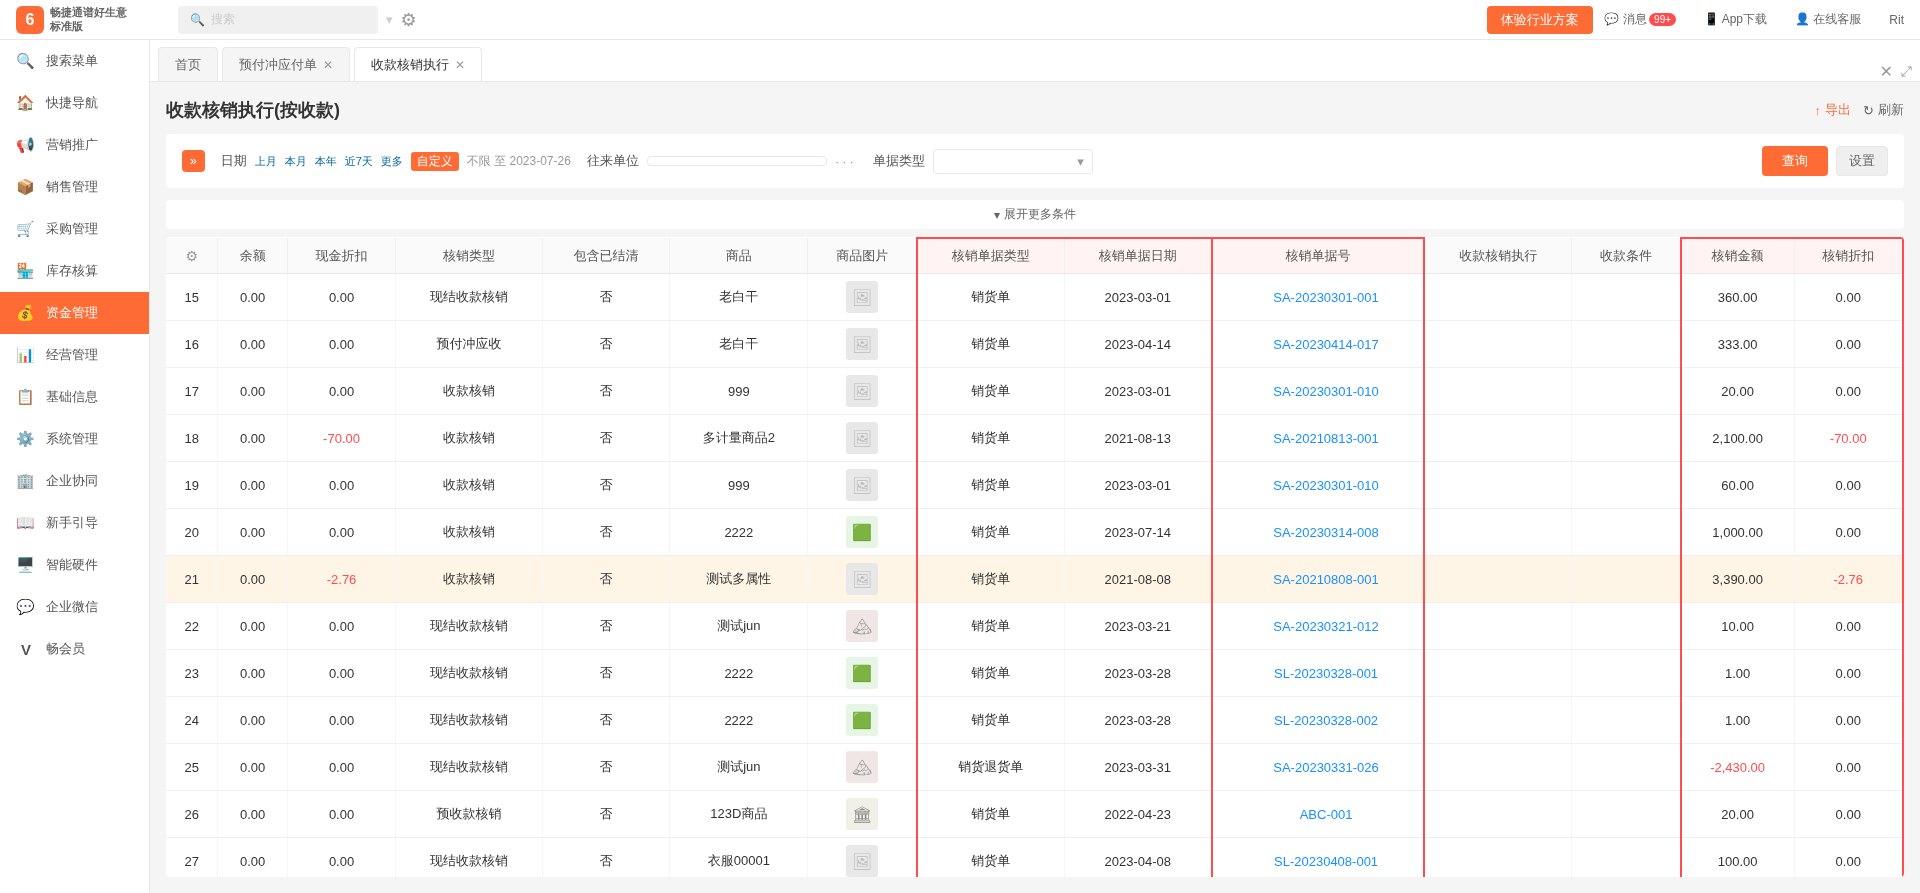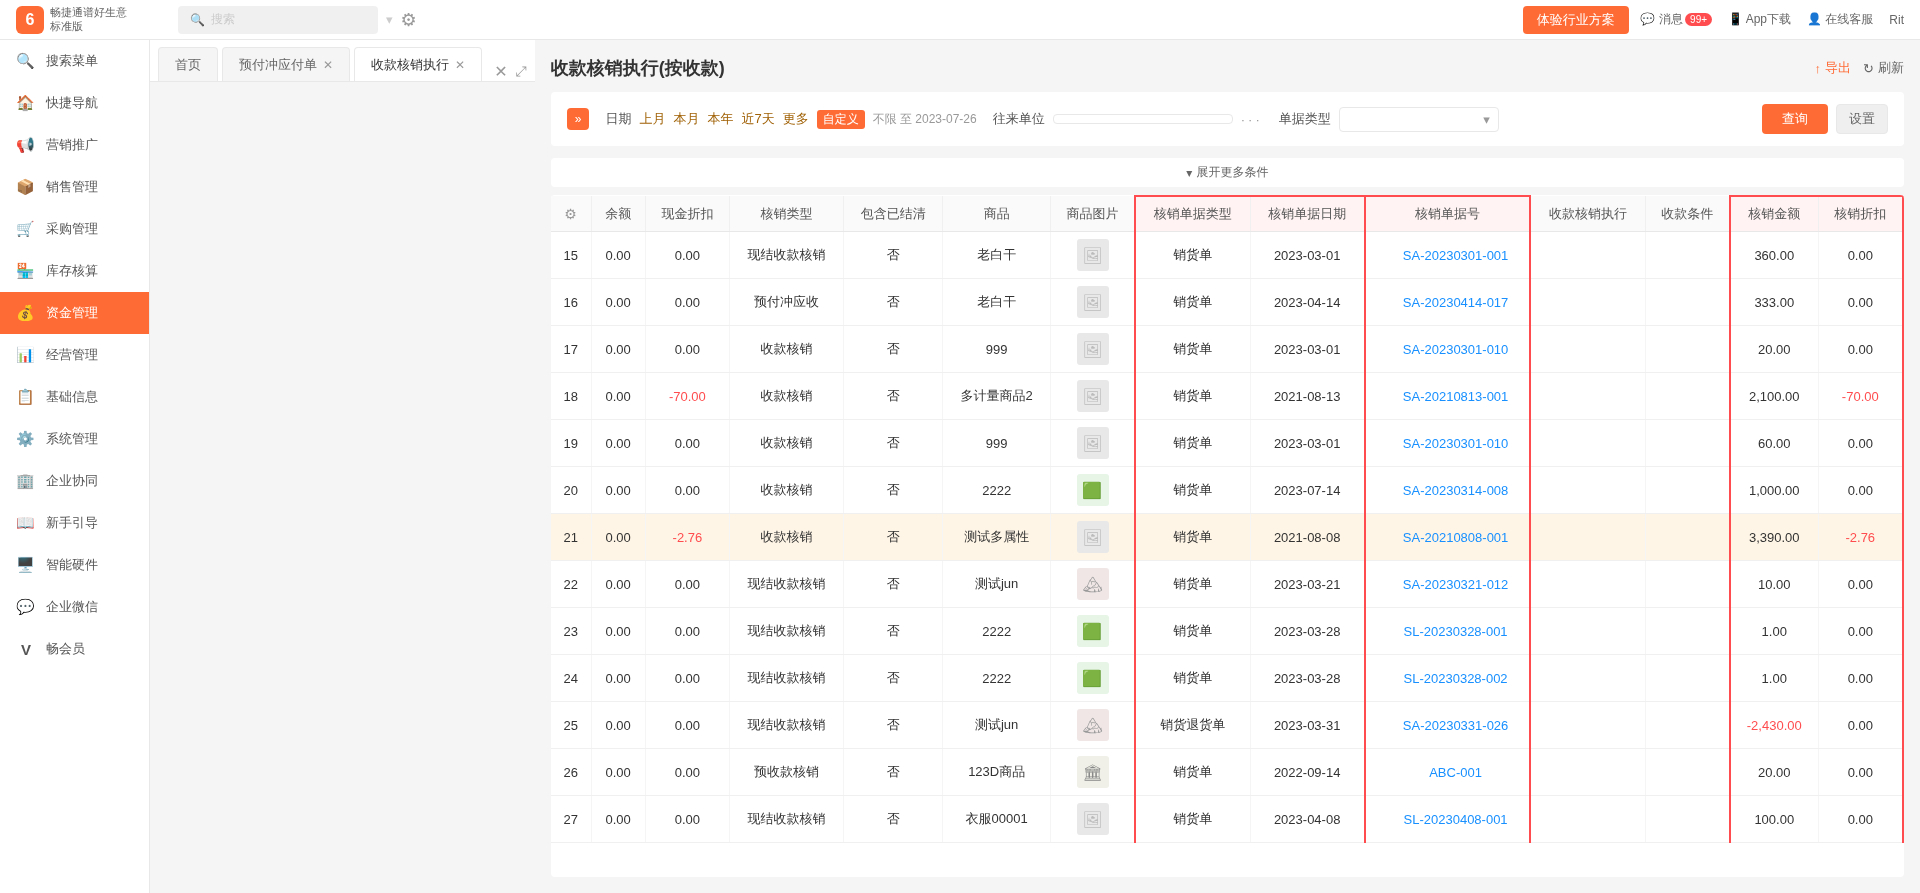--- a/index.html
+++ b/index.html
@@ -2,59 +2,59 @@
 <html><head>
   <meta charset="utf-8">
   <style>
     * { box-sizing: border-box; margin: 0; padding: 0; }
     body { font-family: 'Microsoft YaHei', Arial, sans-serif; font-size: 13px; background: #f5f5f5; color: #333; overflow: hidden; }
 
     
     .top-bar { height: 40px; background: #fff; border-bottom: 1px solid #e8e8e8; display: flex; align-items: center; padding: 0 16px; gap: 12px; }
     .top-bar-logo { display: flex; align-items: center; gap: 6px; width: 150px; }
     .logo-icon { width: 28px; height: 28px; background: #ff6b35; border-radius: 6px; display: flex; align-items: center; justify-content: center; color: #fff; font-weight: bold; font-size: 16px; }
-    .logo-text { font-size: 12px; color: #666; line-height: 1.2; }
+    .logo-text { font-size: 12px; color: #666; line-height: 1.2; font-weight: bold; }
     .top-bar-search { flex: 1; display: flex; align-items: center; gap: 8px; }
     .search-input-box { background: #f0f0f0; border-radius: 4px; padding: 4px 12px; width: 200px; height: 28px; display: flex; align-items: center; color: #999; font-size: 12px; }
     .industry-btn { background: #ff6b35; color: #fff; border: none; border-radius: 4px; padding: 5px 14px; font-size: 13px; cursor: pointer; }
-    .top-right-icons { display: flex; align-items: center; gap: 16px; color: #666; font-size: 12px; }
+    .top-right-icons { display: flex; align-items: center; gap: 28px; color: #666; font-size: 12px; }
     .badge { background: #ff4d4f; color: #fff; border-radius: 10px; padding: 1px 5px; font-size: 10px; margin-left: 2px; }
 
     
     .main-layout { display: flex; height: calc(893px - 40px); }
 
     
     .sidebar { width: 150px; background: #fff; border-right: 1px solid #e8e8e8; display: flex; flex-direction: column; overflow-y: auto; }
     .sidebar-item { display: flex; align-items: center; gap: 10px; padding: 12px 16px; cursor: pointer; color: #555; font-size: 13px; }
     .sidebar-item.active { background: #ff6b35; color: #fff; border-radius: 0; }
     .sidebar-icon { width: 20px; text-align: center; font-size: 15px; }
 
     
-    .content-area { flex: 1; display: flex; flex-direction: row; overflow: hidden; }
+    .content-area { flex: 1; display: flex; flex-direction: column; overflow: hidden; }
 
     
     .tab-bar { height: 42px; background: #fff; border-bottom: 1px solid #e8e8e8; display: flex; align-items: flex-end; padding-left: 8px; }
     .tab { display: flex; align-items: center; gap: 6px; padding: 8px 16px; border: 1px solid #e8e8e8; border-bottom: none; border-radius: 4px 4px 0 0; font-size: 13px; cursor: pointer; background: #f5f5f5; color: #666; margin-right: 4px; height: 34px; }
     .tab.active { background: #fff; color: #333; font-weight: 500; }
     .tab-close { color: #999; font-size: 12px; cursor: pointer; }
     .tab-bar-actions { margin-left: auto; display: flex; align-items: center; padding: 0 8px; gap: 8px; }
 
     
     .page-content { flex: 1; overflow: hidden; display: flex; flex-direction: column; padding: 16px; background: #f5f5f5; }
     .page-header { display: flex; align-items: center; justify-content: space-between; margin-bottom: 12px; }
     .page-title { font-size: 18px; font-weight: 600; color: #333; }
     .page-header-actions { display: flex; gap: 12px; }
     .export-btn { display: flex; align-items: center; gap: 4px; color: #ff6b35; cursor: pointer; font-size: 13px; }
     .refresh-btn { display: flex; align-items: center; gap: 4px; color: #666; cursor: pointer; font-size: 13px; }
 
     
     .filter-bar { background: #fff; border-radius: 4px; padding: 12px 16px; margin-bottom: 12px; display: flex; align-items: center; gap: 16px; }
     .filter-expand-btn { background: #ff6b35; color: #fff; border: none; border-radius: 4px; padding: 4px 8px; cursor: pointer; font-size: 12px; }
     .filter-section { display: flex; align-items: center; gap: 8px; font-size: 13px; color: #555; }
-    .date-opt { color: #a16207; cursor: pointer; font-size: 13px; }
+    .date-opt { color: #0369a1; cursor: pointer; font-size: 11px; }
     .date-custom { color: #fff; background: #ff6b35; border-radius: 3px; padding: 1px 6px; font-size: 12px; cursor: pointer; }
     .filter-input { border: 1px solid #e8e8e8; border-radius: 4px; padding: 4px 8px; color: #999; font-size: 13px; width: 180px; }
     .filter-dots { color: #999; letter-spacing: 3px; }
     .filter-select { border: 1px solid #e8e8e8; border-radius: 4px; padding: 4px 8px; color: #999; font-size: 13px; width: 150px; display: flex; justify-content: space-between; align-items: center; }
     .query-btn { background: #ff6b35; color: #fff; border: none; border-radius: 4px; padding: 6px 20px; font-size: 13px; cursor: pointer; margin-left: auto; }
     .settings-btn { border: 1px solid #e8e8e8; border-radius: 4px; padding: 5px 12px; font-size: 13px; cursor: pointer; color: #666; }
 
     
     .expand-more { background: #fff; padding: 6px 16px; border-radius: 4px; margin-bottom: 8px; display: flex; justify-content: center; }
     .expand-more-btn { color: #666; font-size: 12px; cursor: pointer; display: flex; align-items: center; gap: 4px; }
@@ -451,21 +451,21 @@
   </tr>
               <tr>
     <td>26</td>
     <td>0.00</td>
     <td class="">0.00</td>
     <td>预收款核销</td>
     <td>否</td>
     <td>123D商品</td>
     <td><div class="img-placeholder" style="background:#f0f0e8; color:#888;">🏛</div></td>
     <td class="col-g1-start">销货单</td>
-    <td class="col-g1-end">2022-09-14</td>
+    <td class="col-g1-end">2022-04-23</td>
     <td class="col-g2-start col-g2-end"><span class="link-text">ABC-001</span></td>
     <td></td>
     <td></td>
     <td class="col-g3-start ">20.00</td>
     <td class="col-g3-end ">0.00</td>
   </tr>
               <tr>
     <td>27</td>
     <td>0.00</td>
     <td class="">0.00</td>

